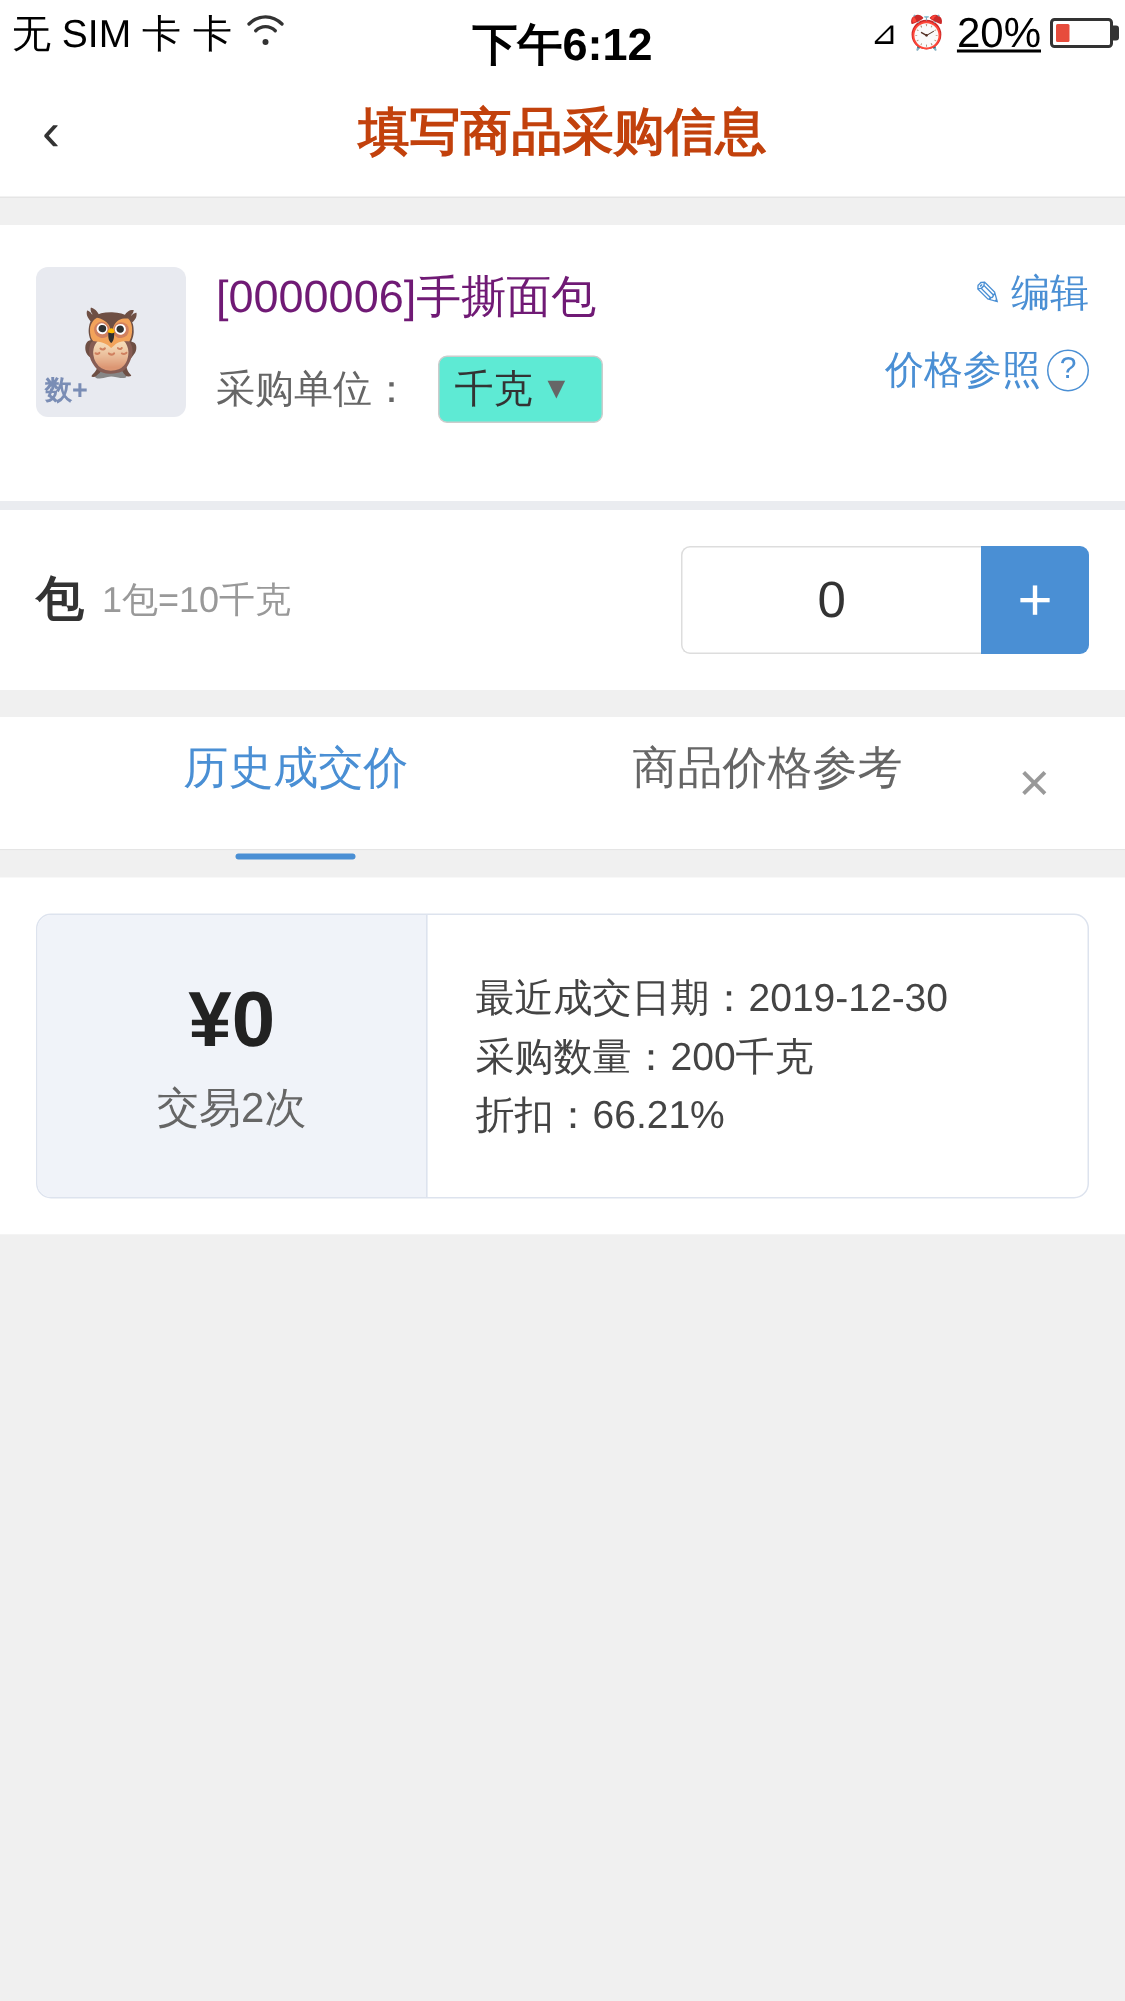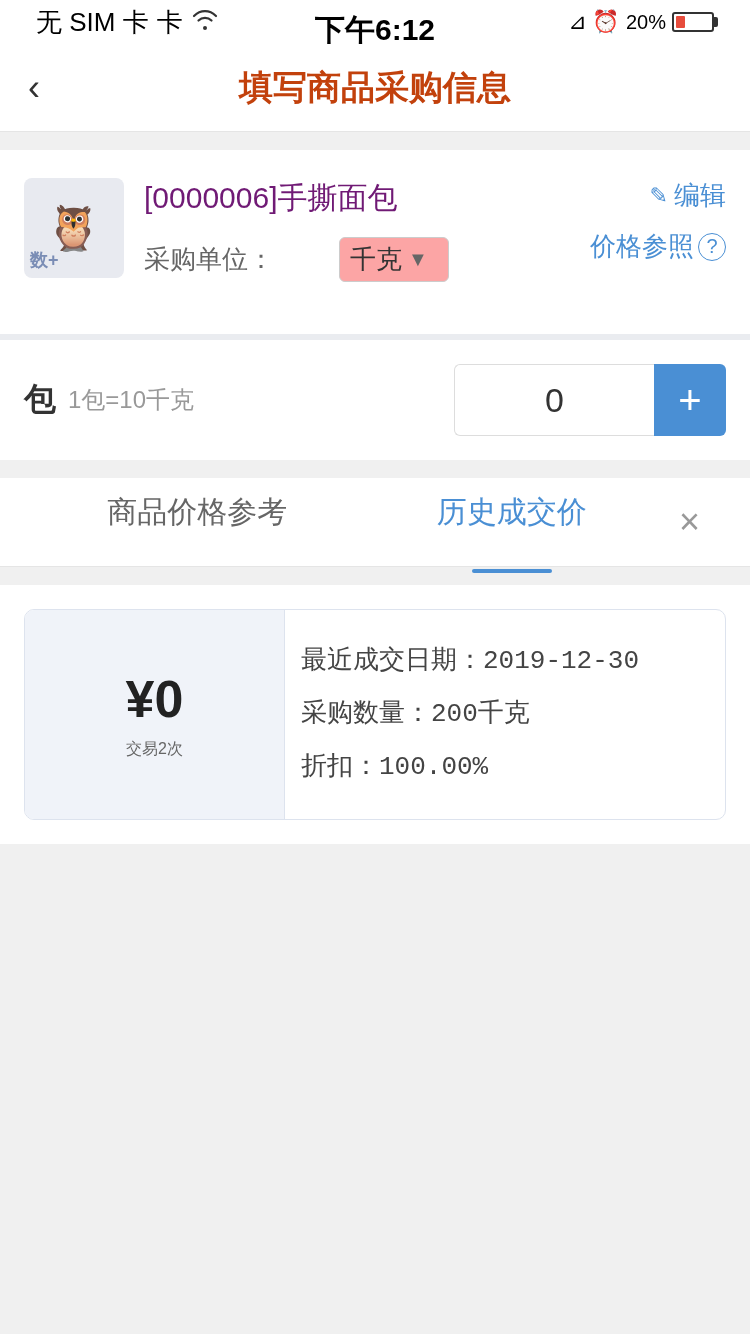--- a/index.html
+++ b/index.html
@@ -12,21 +12,21 @@
       overflow-x: hidden;
     }
 
     
     .status-bar {
       height: 44px;
       background: #fff;
       display: flex;
       align-items: center;
       justify-content: space-between;
-      padding: 0 36px;
+      padding: 0 8px;
       font-size: 28px;
       font-weight: 500;
     }
     .status-left {
       display: flex;
       align-items: center;
       gap: 8px;
       font-size: 26px;
     }
     .status-center {
@@ -152,26 +152,25 @@
     }
     .unit-label {
       color: #666;
     }
     .unit-select {
       border: 1px solid #ccc;
       border-radius: 6px;
       padding: 4px 20px 4px 10px;
       font-size: 26px;
       color: #333;
-      background: #fca5a5;
+      background: #5eead4;
       position: relative;
       display: inline-flex;
       align-items: center;
       gap: 6px;
-      margin-left: 47px;
     }
     .unit-dropdown-arrow {
       font-size: 20px;
       color: #666;
     }
     .edit-link {
       color: #4a8fd4;
       font-size: 26px;
       display: flex;
       align-items: center;
@@ -313,32 +312,31 @@
       padding: 40px 20px;
       border-right: 1px solid #dde3ee;
       flex-shrink: 0;
     }
     .card-price {
       font-size: 52px;
       font-weight: 700;
       color: #222;
     }
     .card-trade-count {
-      font-size: 16px;
+      font-size: 28px;
       color: #666;
       margin-top: 10px;
     }
     .card-right {
       flex: 1;
-      padding: 32px 16px;
+      padding: 32px 32px;
       display: flex;
       flex-direction: column;
       justify-content: center;
-      gap: 14px;
-      font-family: Liberation Mono, monospace;
+      gap: 0;
     }
     .card-detail-row {
       font-size: 26px;
       color: #444;
       line-height: 1.5;
     }
 
     
     .main-content {
       background: #f0f0f0;
@@ -357,21 +355,21 @@
         <path d="M14 17a2 2 0 1 1 0 4 2 2 0 0 1 0-4z" fill="#333"></path>
         <path d="M7.5 11.5c1.7-1.7 4-2.7 6.5-2.7s4.8 1 6.5 2.7" stroke="#333" stroke-width="2.2" stroke-linecap="round" fill="none"></path>
         <path d="M3 7c3-3 7.1-4.8 11-4.8s8 1.8 11 4.8" stroke="#333" stroke-width="2.2" stroke-linecap="round" fill="none"></path>
       </svg>
     </span>
   </div>
   <div class="status-center">下午6:12</div>
   <div class="status-right">
     <span style="font-size:22px;">⊿</span>
     <span style="font-size:22px;">⏰</span>
-    <span style="font-size:20px;">20%</span>
+    <span style="font-size:28px;text-decoration:underline;">20%</span>
     <div class="battery">
       <div class="battery-body">
         <div class="battery-fill"></div>
       </div>
     </div>
   </div>
 </div>
 
 <div class="nav-bar">
   <span class="nav-back">‹</span>
@@ -422,44 +420,44 @@
       <span>0</span>
     </div>
     <div class="quantity-plus">
       <span>+</span>
     </div>
   </div>
 </div>
 
 <div class="tabs-section">
   <div class="tabs-header">
-    <div class="tab-item" style="padding-bottom: 20px;">
-      <span>商品价格参考</span>
-    </div>
     <div class="tab-item active" style="padding-bottom: 20px; position:relative;">
       <span>历史成交价</span>
       <div class="tab-underline"></div>
+    </div>
+    <div class="tab-item" style="padding-bottom: 20px;">
+      <span>商品价格参考</span>
     </div>
     <span class="close-btn">×</span>
   </div>
 </div>
 
 <div class="card-section">
   <div class="history-card">
     <div class="card-left">
       <div class="card-price">¥0</div>
       <div class="card-trade-count">交易2次</div>
     </div>
     <div class="card-right">
       <div class="card-detail-row">
         <span>最近成交日期：</span><span>2019-12-30</span>
       </div>
       <div class="card-detail-row">
         <span>采购数量：</span><span>200千克</span>
       </div>
       <div class="card-detail-row">
-        <span>折扣：</span><span>100.00%</span>
+        <span>折扣：</span><span>66.21%</span>
       </div>
     </div>
   </div>
 </div>
 
 <div class="main-content"></div>
 
 </body></html>

